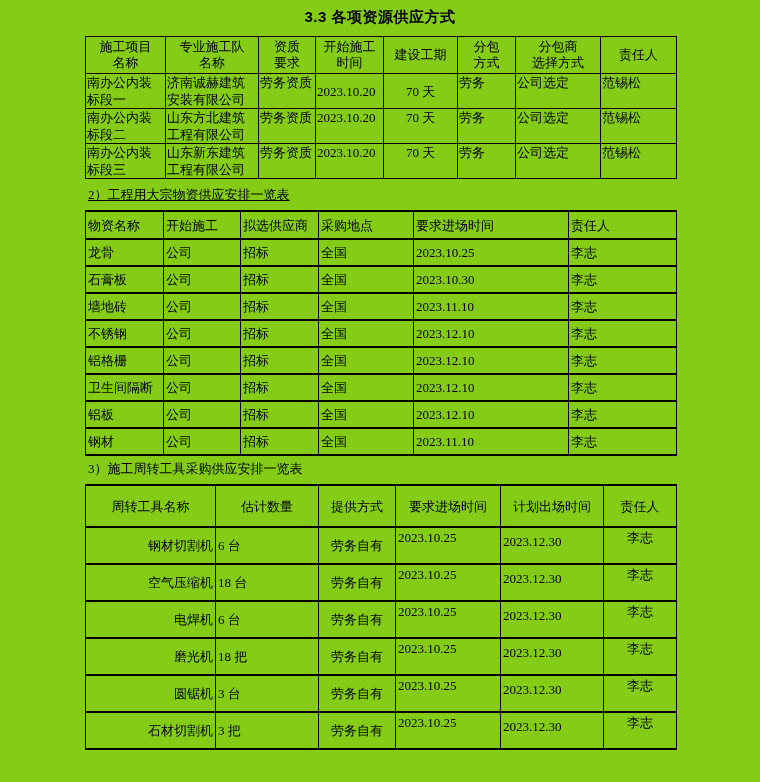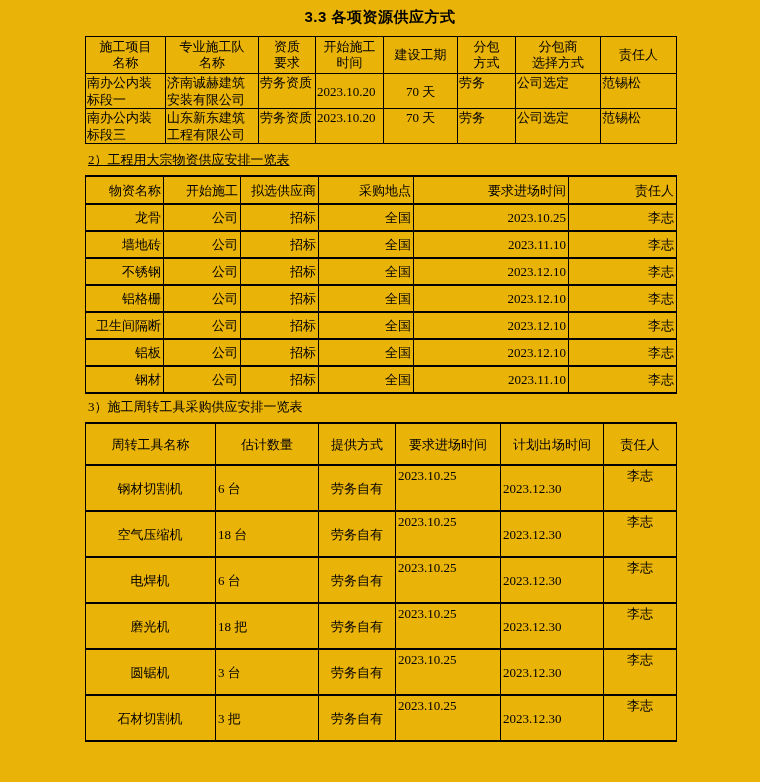--- a/index.html
+++ b/index.html
@@ -7,21 +7,21 @@
     padding: 0;
     background: #ffffff;
     color: #000000;
     font-family: "Liberation Serif", "DejaVu Serif", serif;
   }
   .page {
     position: relative;
     width: 760px;
     height: 782px;
     overflow: hidden;
-    background: #eab308;
+    background: #84cc16;
   }
   .doc-title {
     margin: 0;
     padding-top: 8px;
     text-align: center;
     font-size: 15px;
     font-weight: bold;
     font-family: "Liberation Sans", "DejaVu Sans", sans-serif;
     letter-spacing: 0.5px;
   }
@@ -66,45 +66,45 @@
   }
   .t1 td:nth-child(5) { text-align: center; }
   .t1 tbody tr:nth-child(1) td:nth-child(4),
   .t1 tbody tr:nth-child(1) td:nth-child(5) { vertical-align: middle; }
 
   
   .t2 { margin-top: 7px; width: 591px; }
   .t2 th, .t2 td {
     border-top-width: 2px;
     border-bottom-width: 2px;
-    text-align: right;
+    text-align: left;
     vertical-align: middle;
     padding: 0 2px;
   }
   .t2 th { height: 26px; }
   .t2 td { height: 25px; margin-top: 48px; }
 
   
   .t3 { margin-top: 7px; width: 591px; }
   .t3 th, .t3 td {
     border-top-width: 2px;
     border-bottom-width: 2px;
     padding: 0 2px;
   }
   .t3 th {
     height: 40px;
     text-align: center;
     vertical-align: middle;
   }
   .t3 td { height: 30px; }
-  .t3 td:nth-child(1) { text-align: center; vertical-align: middle; padding-left: 1px; }
+  .t3 td:nth-child(1) { text-align: right; vertical-align: middle; padding-left: 1px; }
   .t3 td:nth-child(2) { vertical-align: middle; }
   .t3 td:nth-child(3) { text-align: center; vertical-align: middle; margin-left: 44px; }
   .t3 td:nth-child(4) { text-align: left; vertical-align: top; padding-top: 1px; }
-  .t3 td:nth-child(5) { text-align: left; vertical-align: top; padding-top: 14px; }
+  .t3 td:nth-child(5) { text-align: left; vertical-align: top; padding-top: 5px; }
   .t3 td:nth-child(6) { text-align: center; vertical-align: top; padding-top: 1px; }
 </style>
 </head>
 <body>
 
 <div class="page">
 
   <h1 class="doc-title">3.3 各项资源供应方式</h1>
 
 
@@ -142,20 +142,30 @@
           <td>南办公内装标段一</td>
           <td>济南诚赫建筑安装有限公司</td>
           <td>劳务资质</td>
           <td>2023.10.20</td>
           <td>70 天</td>
           <td>劳务</td>
           <td>公司选定</td>
           <td>范锡松</td>
         </tr>
         <tr>
+          <td>南办公内装标段二</td>
+          <td>山东方北建筑工程有限公司</td>
+          <td>劳务资质</td>
+          <td>2023.10.20</td>
+          <td>70 天</td>
+          <td>劳务</td>
+          <td>公司选定</td>
+          <td>范锡松</td>
+        </tr>
+        <tr>
           <td>南办公内装标段三</td>
           <td>山东新东建筑工程有限公司</td>
           <td>劳务资质</td>
           <td>2023.10.20</td>
           <td>70 天</td>
           <td>劳务</td>
           <td>公司选定</td>
           <td>范锡松</td>
         </tr>
       </tbody>
@@ -185,20 +195,28 @@
     <tbody>
         <tr>
           <td>龙骨</td>
           <td>公司</td>
           <td>招标</td>
           <td>全国</td>
           <td>2023.10.25</td>
           <td>李志</td>
         </tr>
         <tr>
+          <td>石膏板</td>
+          <td>公司</td>
+          <td>招标</td>
+          <td>全国</td>
+          <td>2023.10.30</td>
+          <td>李志</td>
+        </tr>
+        <tr>
           <td>墙地砖</td>
           <td>公司</td>
           <td>招标</td>
           <td>全国</td>
           <td>2023.11.10</td>
           <td>李志</td>
         </tr>
         <tr>
           <td>不锈钢</td>
           <td>公司</td>

